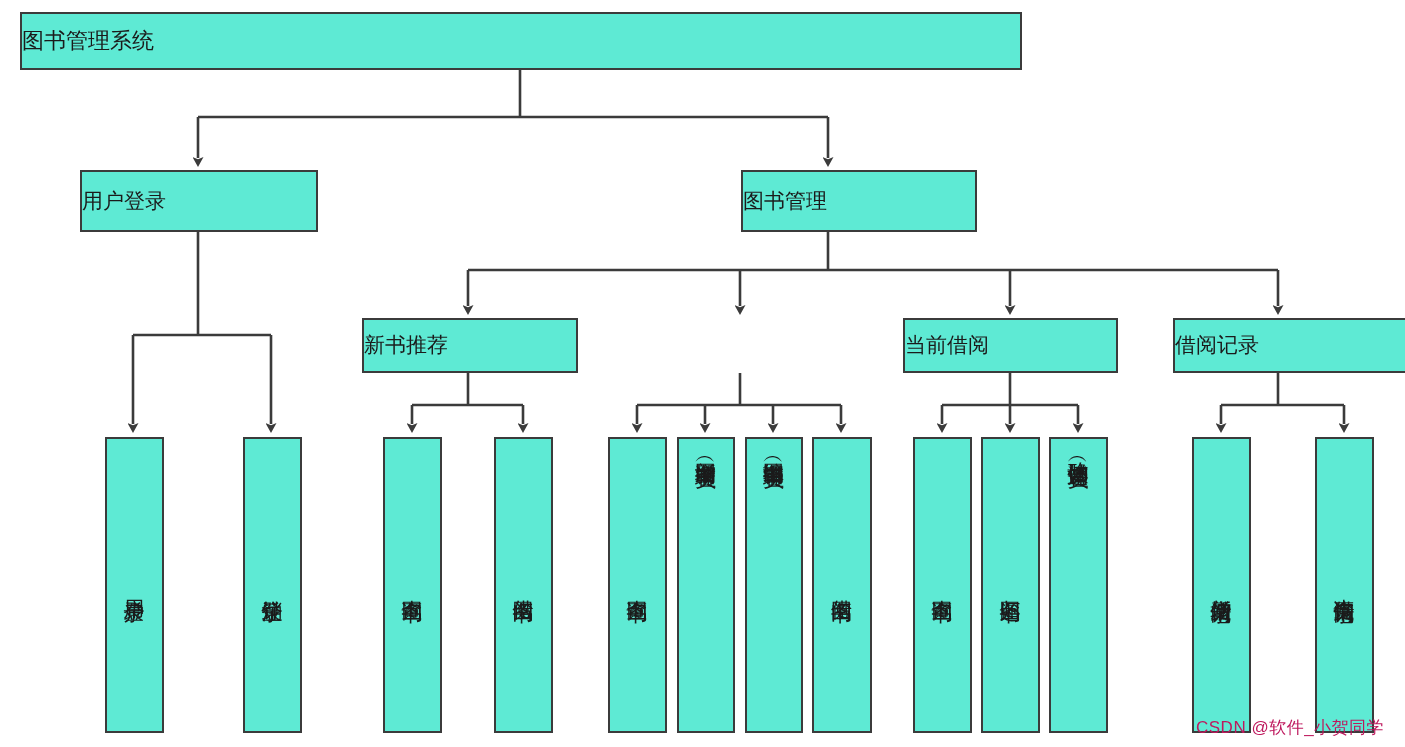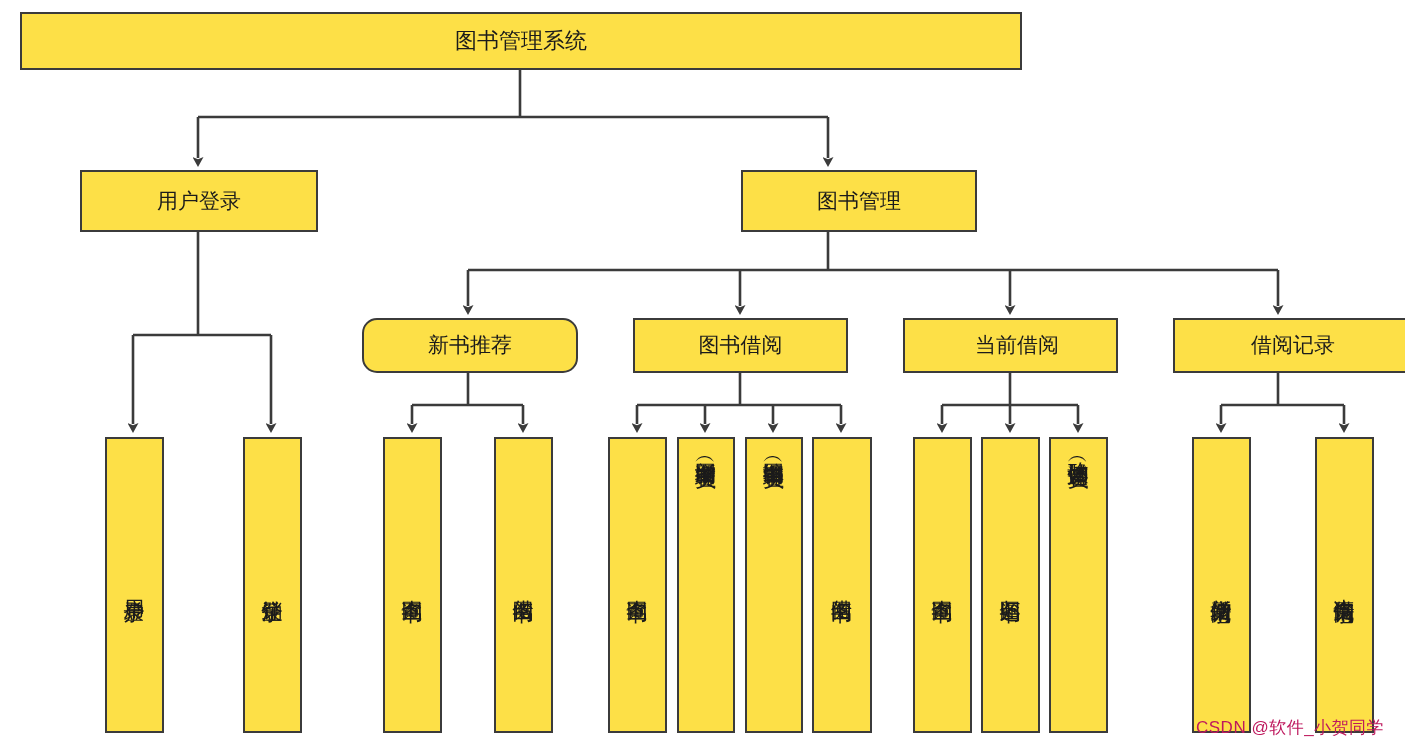--- a/index.html
+++ b/index.html
@@ -16,25 +16,25 @@
     overflow: hidden;
   }
   svg.connectors {
     position: absolute;
     left: 0; top: 0;
     width: 1405px; height: 747px;
     pointer-events: none;
   }
   .node {
     position: absolute;
-    background: #fde047;
+    background: #5eead4;
     border: 2px solid #3b3b3b;
     display: flex;
     align-items: center;
-    justify-content: center;
+    justify-content: flex-start;
     color: #1b1b1b;
     line-height: 1.18;
   }
   .node .label {
     display: block;
     text-align: center;
     white-space: pre-line;
   }
   .node-root {
     font-size: 22px;
@@ -128,27 +128,24 @@
     <span class="label">图书管理系统</span>
   </div>
 
   <div class="node node-l1" style="left:80px; top:170px; width:238px; height:62px;">
     <span class="label">用户登录</span>
   </div>
   <div class="node node-l1" style="left:712px; top:170px; width:236px; height:62px;margin-left:29px;">
     <span class="label">图书管理</span>
   </div>
 
-  <div class="node node-l2" style="left:362px; top:318px; width:216px; height:55px;border-radius:15px;">
+  <div class="node node-l2" style="left:362px; top:318px; width:216px; height:55px;">
     <span class="label">新书推荐</span>
   </div>
-  <div class="node node-l2" style="left:633px; top:318px; width:215px; height:55px;">
-    <span class="label">图书借阅</span>
-  </div>
-  <div class="node node-l2" style="left:903px; top:318px; width:215px; height:55px;padding-left:13px;">
+  <div class="node node-l2" style="left:903px; top:318px; width:215px; height:55px;">
     <span class="label">当前借阅</span>
   </div>
   <div class="node node-l2" style="left:1173px; top:318px; width:240px; height:55px;">
     <span class="label">借阅记录</span>
   </div>
 
   <div class="node node-leaf leaf-centered" style="left:105px; top:437px; width:59px; height:296px;">
     <span class="label">用户登录</span>
   </div>
   <div class="node node-leaf leaf-centered" style="left:243px; top:437px; width:59px; height:296px;">

